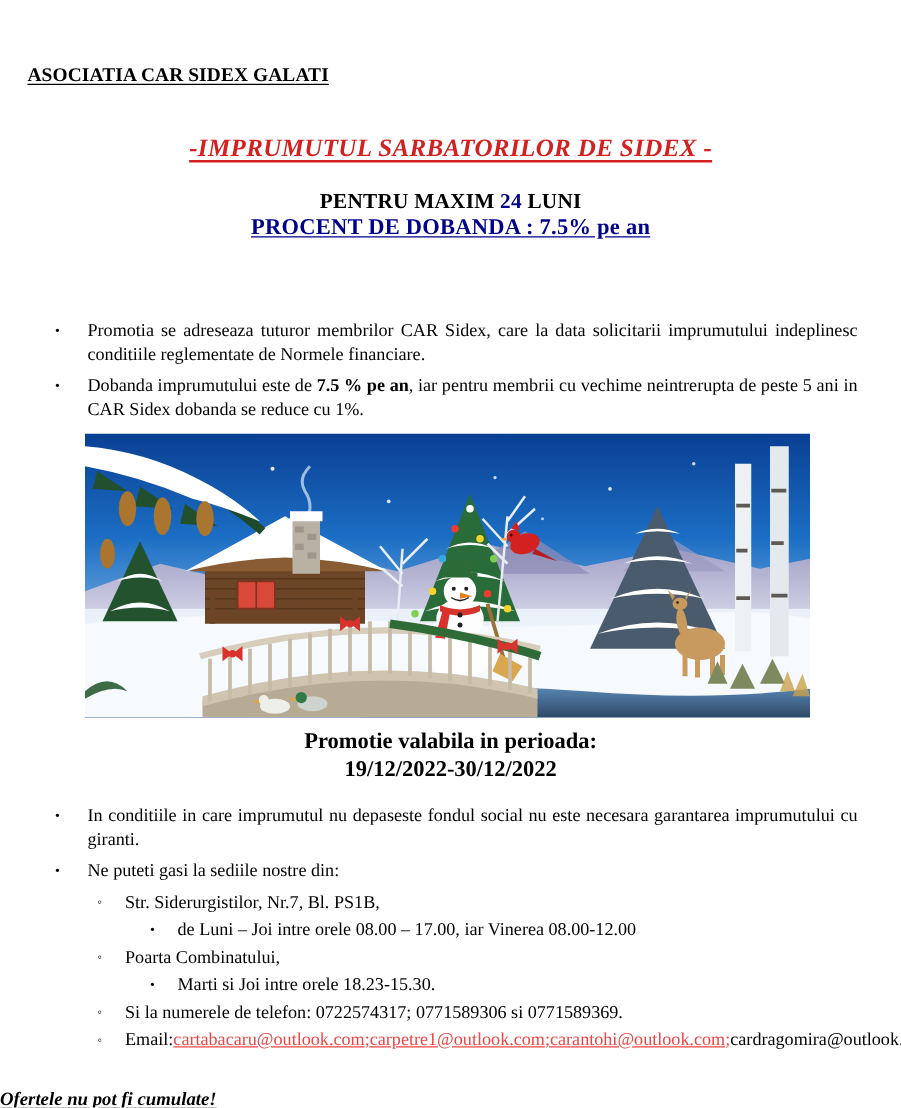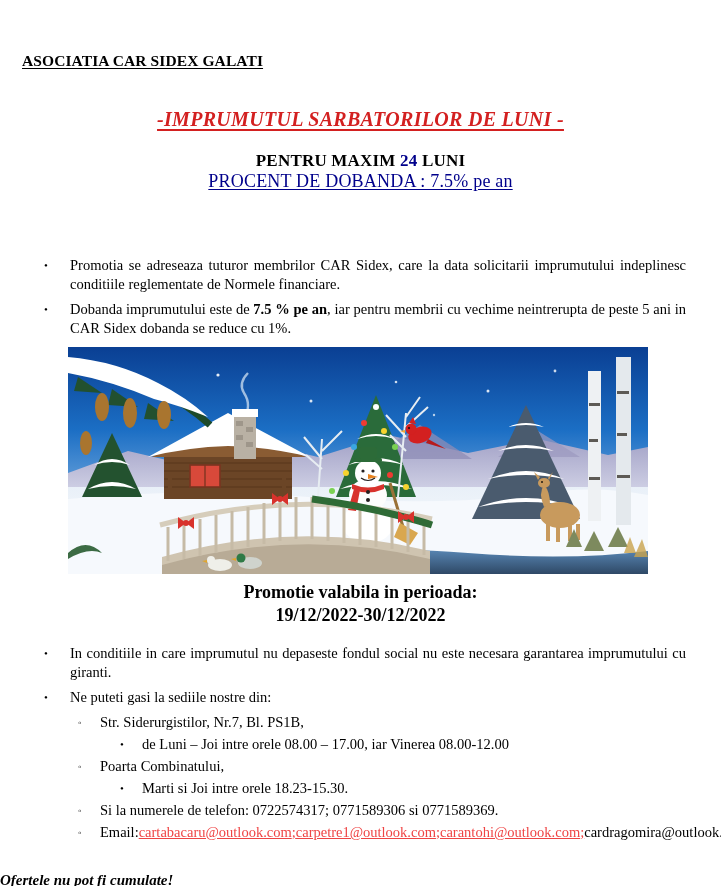--- a/index.html
+++ b/index.html
@@ -62,21 +62,21 @@
     line-height: 21px;
   }
   .terms .line {
     font-size: 17px;
     font-weight: bold;
     letter-spacing: 0.2px;
   }
   .terms .accent { color: #00008b; }
   .terms .line-rate {
     font-size: 18px;
-    font-weight: normal;
+    font-weight: bold;
     color: #00008b;
     text-decoration: underline;
     text-underline-offset: 2px;
     letter-spacing: 0.2px;
   }
 
   
   .bullets-top {
     position: absolute;
     left: 38px;
@@ -168,21 +168,21 @@
     text-underline-offset: 2px;
   }
 </style>
 </head>
 <body>
 
 <div class="page">
 
   <div class="org-header">ASOCIATIA CAR SIDEX GALATI</div>
 
-  <div class="promo-title">-IMPRUMUTUL  SARBATORILOR  DE  LUNI -</div>
+  <div class="promo-title">-IMPRUMUTUL  SARBATORILOR  DE  SIDEX -</div>
 
   <div class="terms">
     <div class="line">
       <span>PENTRU MAXIM</span>
       <span class="accent">24</span>
       <span>LUNI</span>
     </div>
     <div class="line-rate">PROCENT DE DOBANDA : 7.5% pe an</div>
   </div>
 

